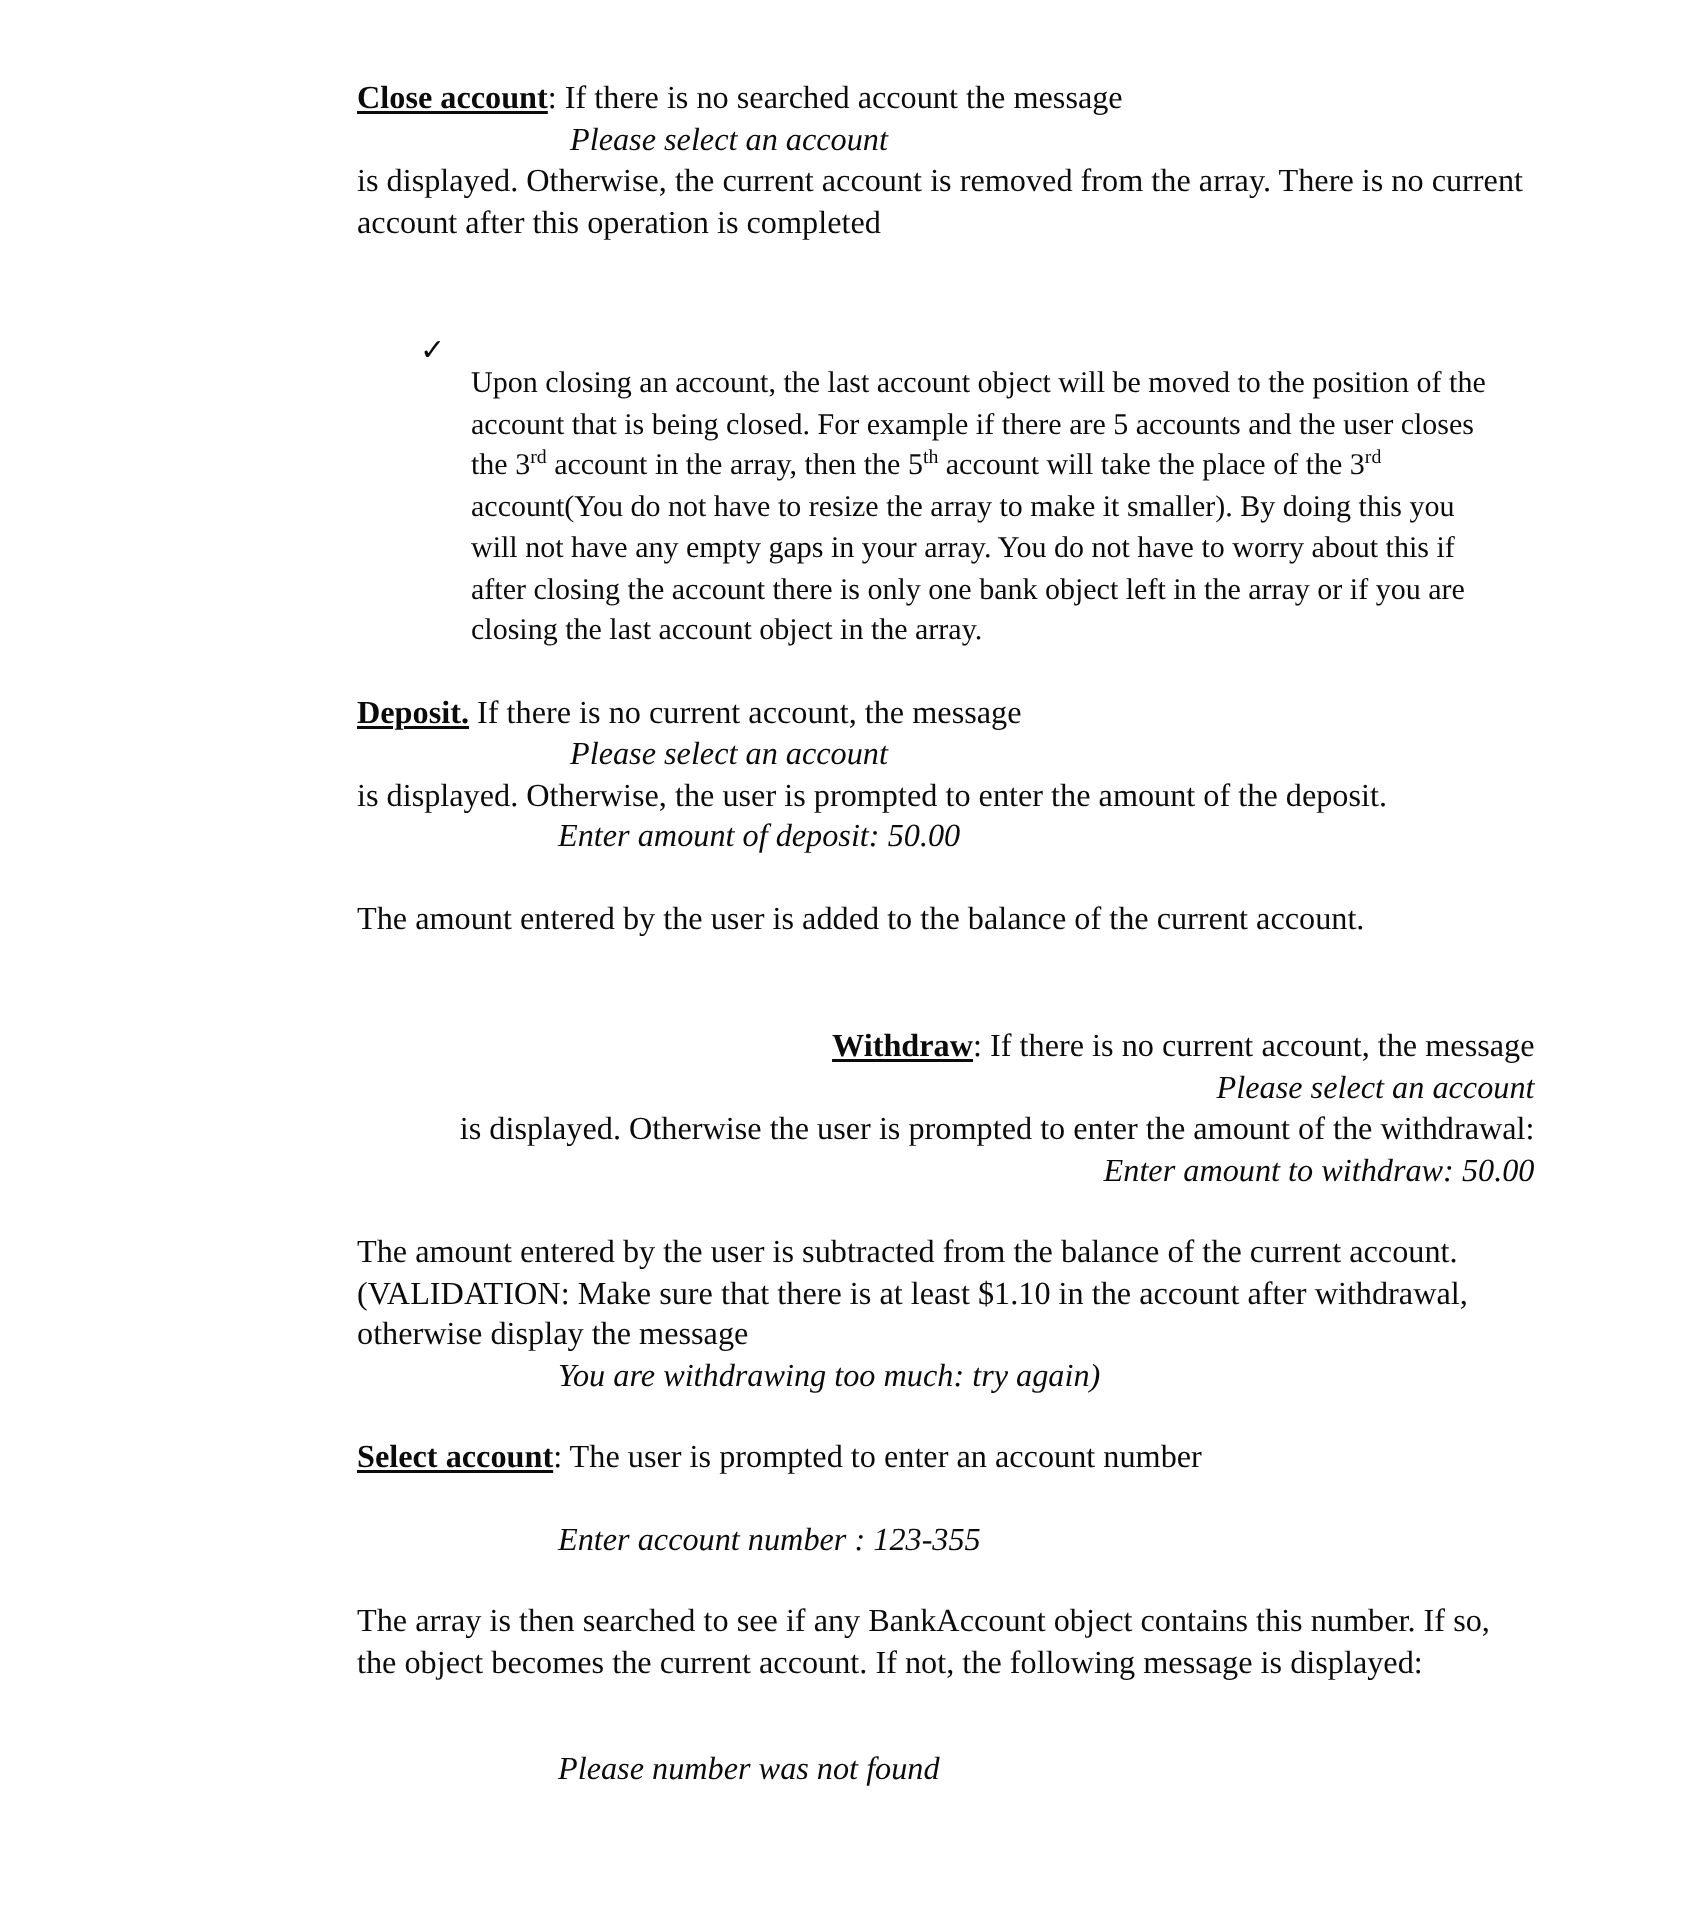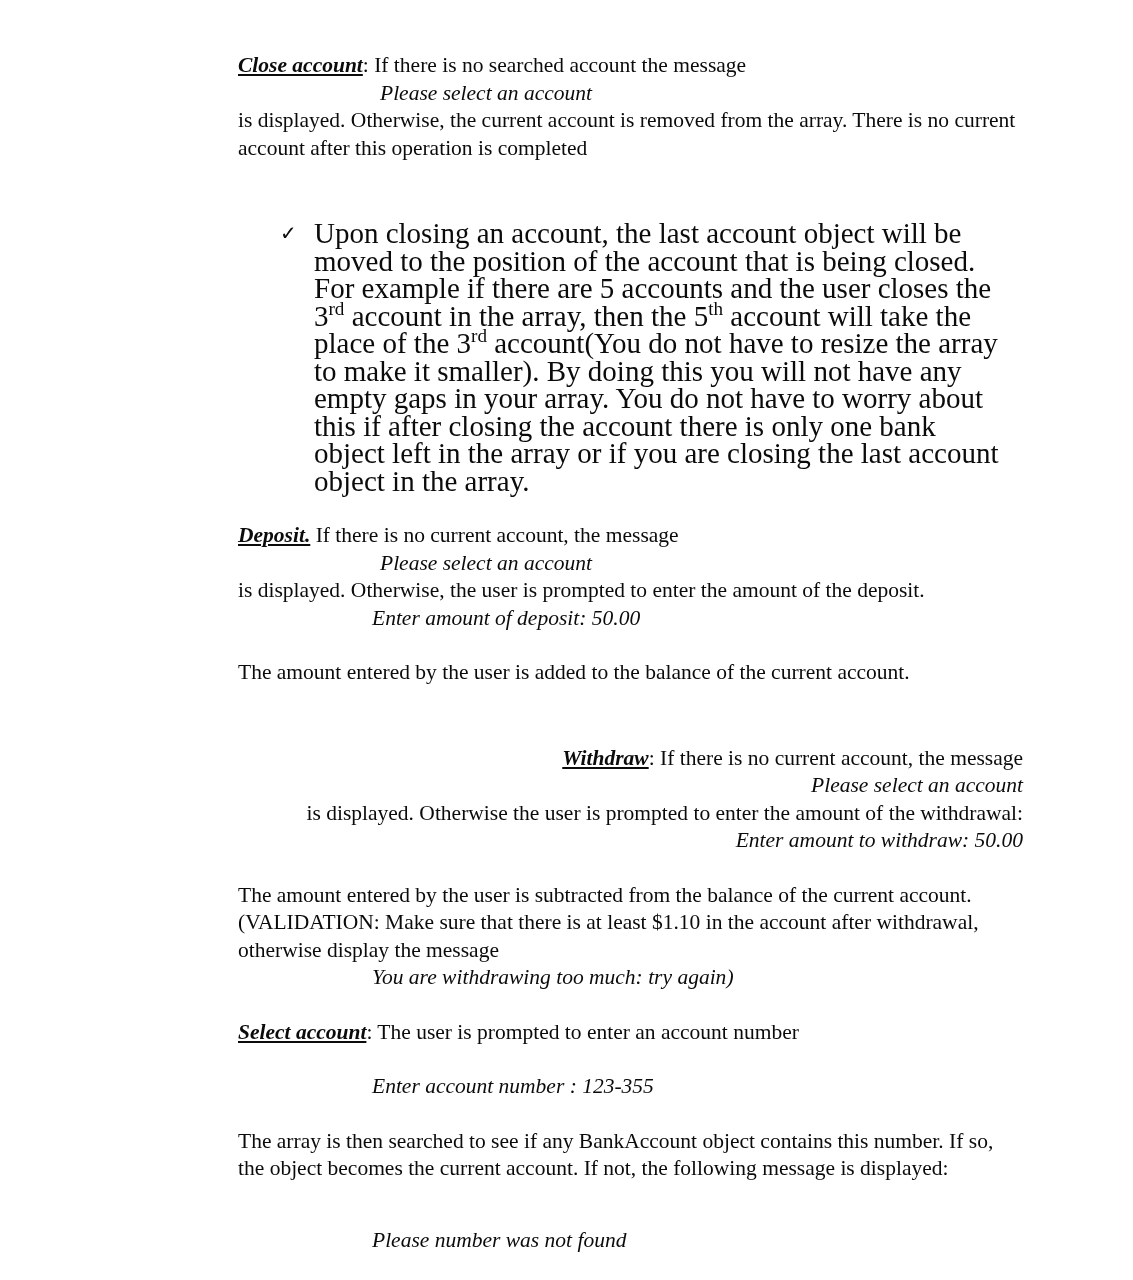--- a/index.html
+++ b/index.html
@@ -25,21 +25,20 @@
     font-size: 21.5px;
     line-height: 27.5px;
     text-align: left;
   }
   .para {
     margin-bottom: 0;
   }
   .lead {
     font-weight: bold;
     text-decoration: underline;
-    font-style: italic;
   }
   .ital {
     font-style: italic;
   }
   .center-ish {
     display: block;
     padding-left: 142px;
     font-style: italic;
   }
   .center-ish2 {
@@ -63,22 +62,23 @@
   }
   .bullet-mark {
     width: 34px;
     flex: none;
     font-size: 20px;
     line-height: 27.5px;
     font-family: "DejaVu Sans", sans-serif;
   }
   .bullet-text {
     flex: 1;
-    font-size: 29px;
+    font-size: 20px;
     line-height: 27.5px;
+    margin-top: 22px;
   }
   sup {
     font-size: 0.66em;
     vertical-align: super;
     line-height: 0;
   }
   .indent-line {
     display: block;
   }
   .w-mid { max-width: 800px; text-align: right; }

